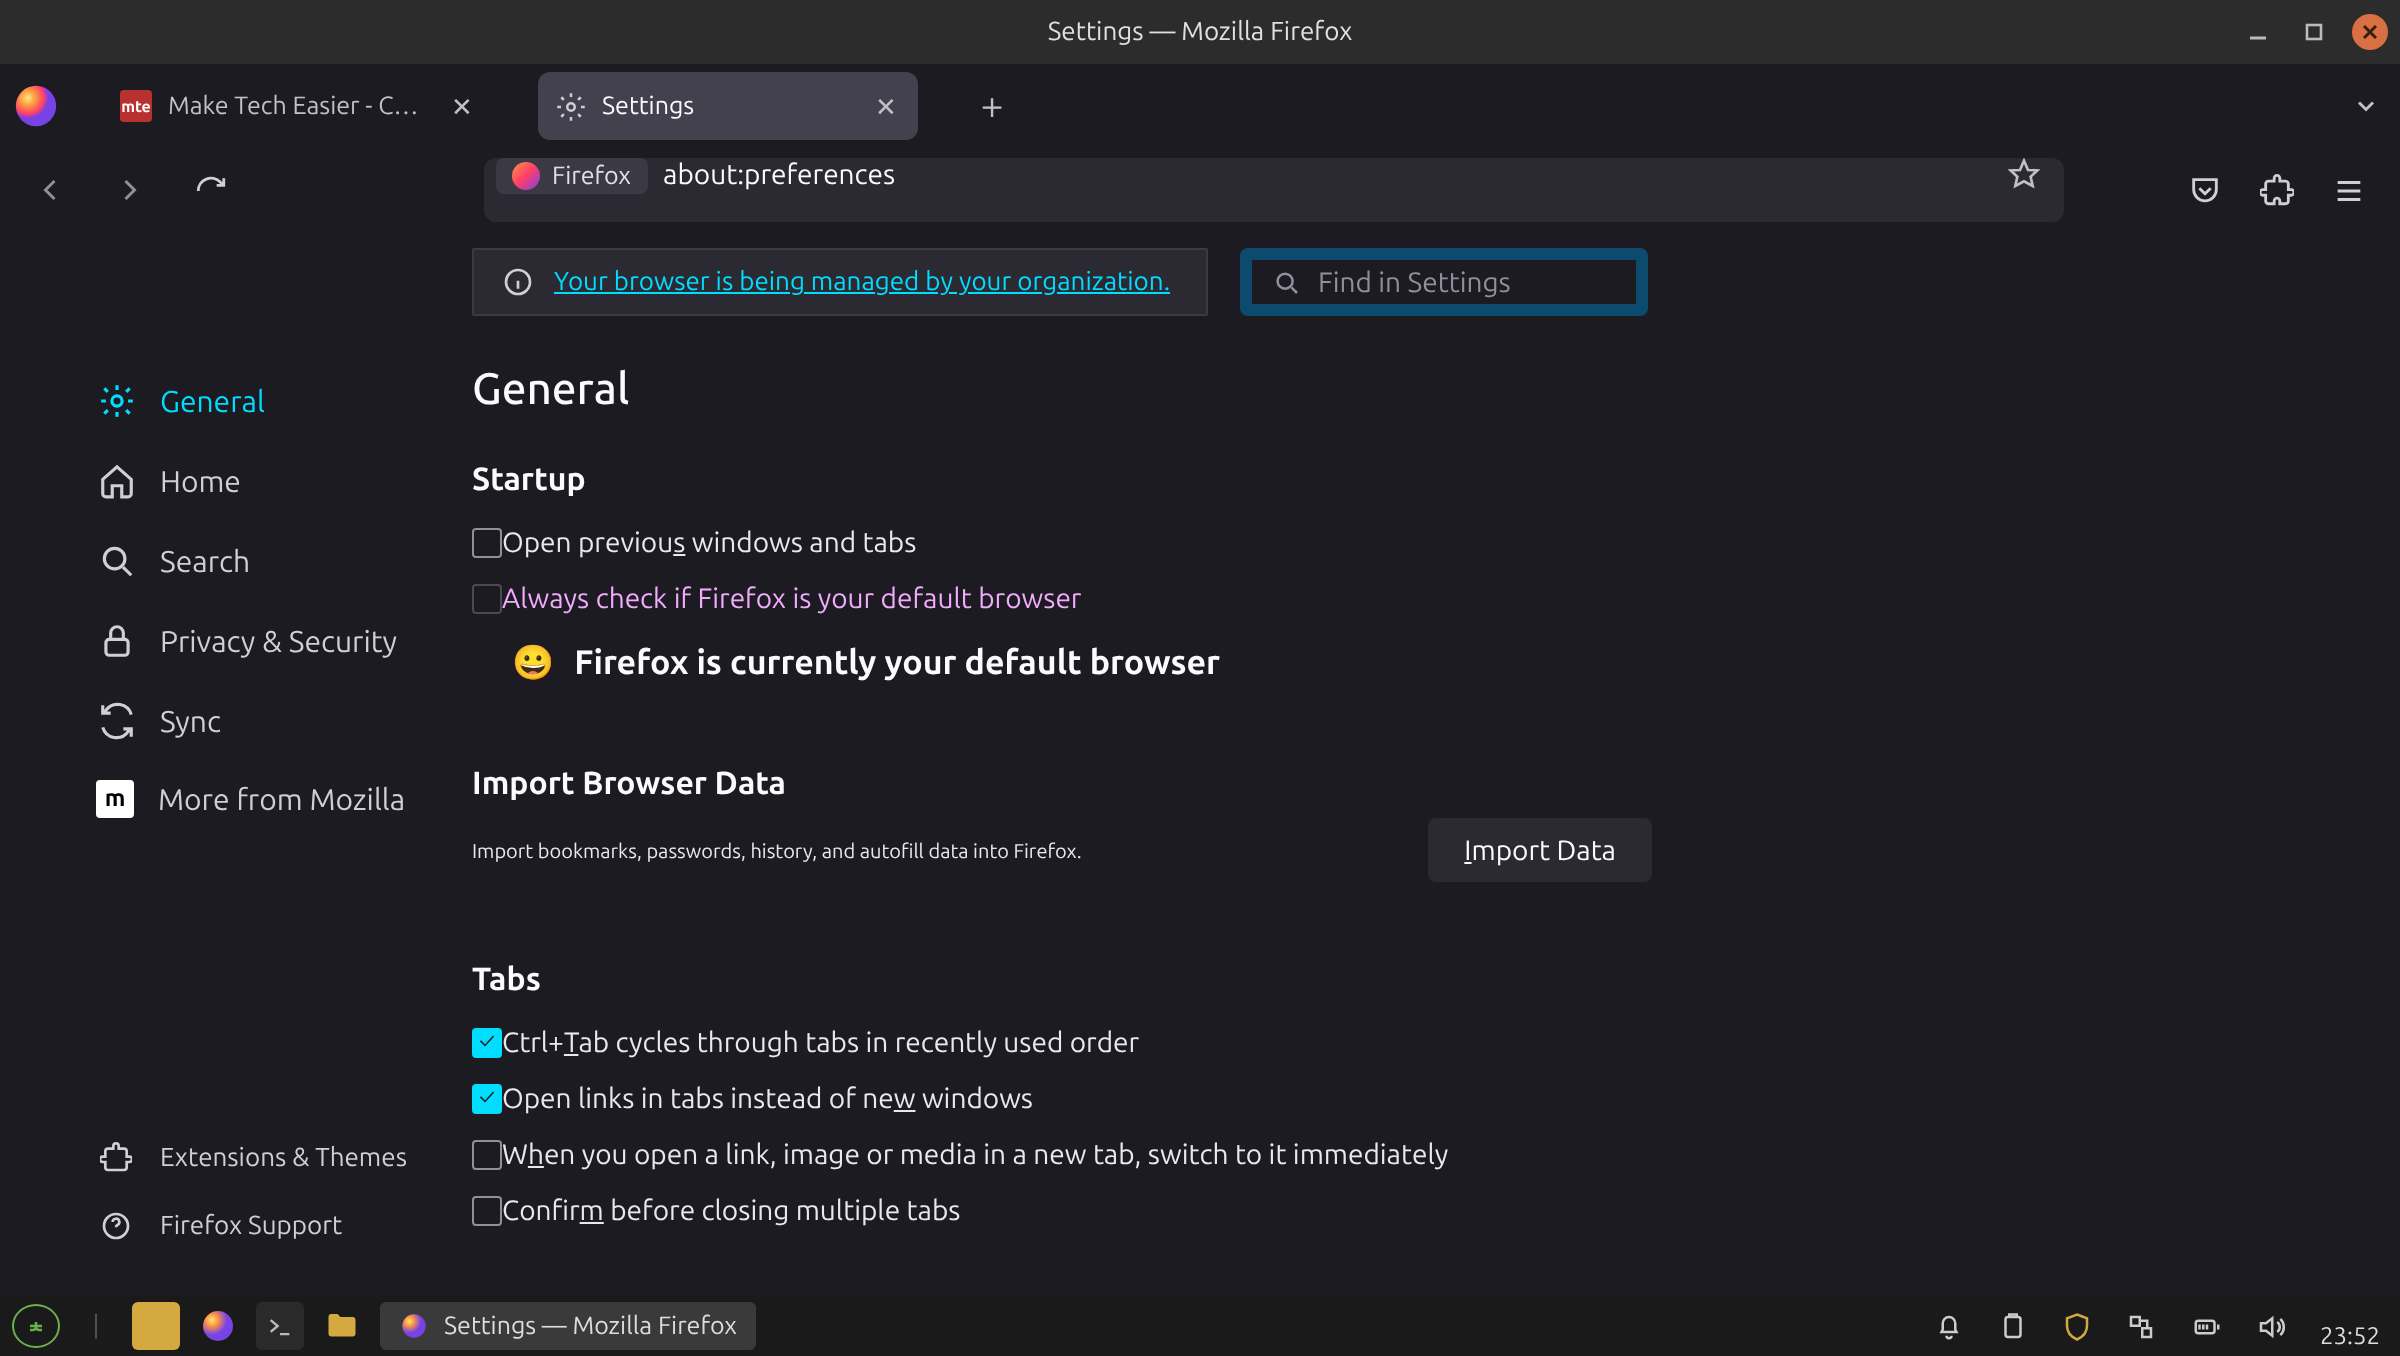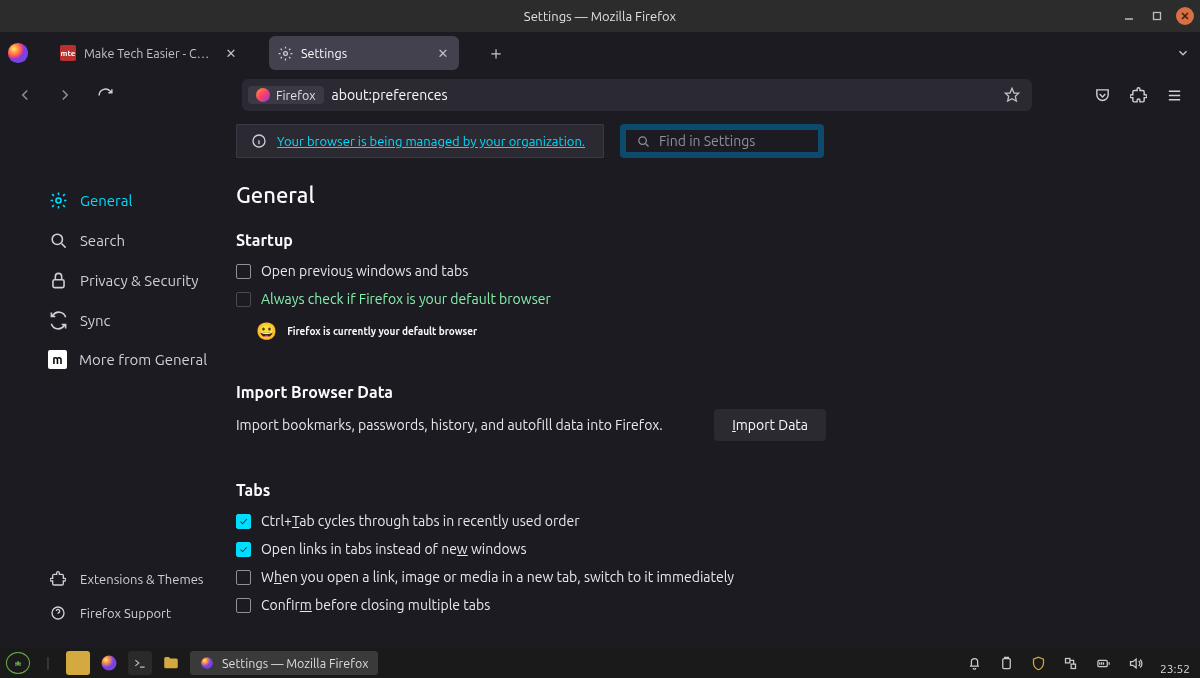--- a/index.html
+++ b/index.html
@@ -20,21 +20,21 @@
 .tab-favicon { width: 16px; height: 16px; display: inline-flex; align-items: center; justify-content: center; font-size: 13px; flex-shrink: 0; }
 .tab-title { flex: 1; white-space: nowrap; overflow: hidden; text-overflow: ellipsis; font-size: 12.5px; }
 .tab-close { width: 16px; height: 16px; display: flex; align-items: center; justify-content: center; color: #c0c0c5; font-size: 13px; flex-shrink: 0; }
 .newtab { width: 30px; height: 30px; display: flex; align-items: center; justify-content: center; color: #c0c0c5; font-size: 18px; border-radius: 4px; cursor: pointer; }
 .tabstrip-dropdown { position: absolute; right: 10px; color: #c0c0c5; cursor: pointer; }
 
 
 .navbar { height: 42px; background: #1c1b22; display: flex; align-items: center; padding: 0 10px; gap: 10px; }
 .nav-btn { width: 30px; height: 30px; display: flex; align-items: center; justify-content: center; color: #8f8f9d; cursor: pointer; }
 .nav-btn.enabled { color: #cfcfd8; }
-.urlbar { flex: 1; max-width: 790px; height: 32px; background: #2b2a33; border-radius: 6px; display: flex; align-items: center; padding: 0 6px; margin-left: 112px; }
+.urlbar { flex: 1; max-width: 790px; height: 32px; background: #2b2a33; border-radius: 6px; display: flex; align-items: flex-start; padding: 0 6px; margin-left: 112px; }
 .urlbar-scheme { background: #3b3a44; border-radius: 4px; padding: 2px 8px; display: flex; align-items: center; gap: 6px; font-size: 12.5px; color: #e0e0e5; }
 .urlbar-scheme .fx { width: 14px; height: 14px; border-radius: 50%; background: linear-gradient(135deg,#ff9640,#ff3d6b,#7742e6); }
 .urlbar-text { padding-left: 8px; font-size: 14px; color: #fbfbfe; flex: 1; }
 .urlbar-star { color: #c0c0c5; cursor: pointer; padding: 0 6px; }
 .toolbar-right { margin-left: auto; display: flex; gap: 4px; align-items: center; }
 .toolbar-btn { width: 32px; height: 32px; display: flex; align-items: center; justify-content: center; color: #cfcfd8; cursor: pointer; }
 
 
 .content { position: absolute; top: 116px; left: 0; right: 0; bottom: 30px; background: #1c1b22; display: flex; }
 
@@ -51,31 +51,31 @@
 .main { flex: 1; padding: 8px 0 0 8px; overflow: hidden; }
 .toprow { display: flex; gap: 16px; margin-bottom: 24px; }
 .notice { background: #2b2a33; border: 1px solid #3a3946; border-radius: 1px; padding: 8px 14px; display: flex; align-items: center; gap: 10px; width: 368px; }
 .notice a { color: #00ddff; text-decoration: underline; font-size: 13px; }
 .search-settings { width: 204px; height: 34px; background: transparent; border: 6px solid #0c4a6e; border-radius: 4px; display: flex; align-items: center; padding: 0 10px; gap: 8px; color: #8f8f9d; }
 .search-settings input { background: transparent; border: none; outline: none; color: #fbfbfe; font-size: 14px; flex: 1; }
 .search-settings input::placeholder { color: #8f8f9d; }
 
 h1.page-title { font-size: 22px; font-weight: 500; margin-bottom: 24px; color: #fbfbfe; }
 h2.section { font-size: 16px; font-weight: 700; margin: 18px 0 8px; color: #fbfbfe; }
-.check-row { display: flex; align-items: center; gap: 10px; padding: 6px 0; font-size: 14px; color: #e8e8ed; }
-.check-row.disabled { color: #86efac; align-items: flex-end; }
+.check-row { display: flex; align-items: center; padding: 6px 0; font-size: 14px; color: #e8e8ed; }
+.check-row.disabled { color: #f0abfc; align-items: flex-end; }
 .chk { width: 15px; height: 15px; border: 1.5px solid #8f8f9d; border-radius: 2px; flex-shrink: 0; display: inline-flex; align-items: center; justify-content: center; font-size: 11px; }
 .chk.checked { background: #00ddff; border-color: #00ddff; color: #1c1b22; }
 .chk.disabled { border-color: #4a4a52; }
 .default-row { display: flex; align-items: center; gap: 10px; padding: 8px 0 8px 20px; }
 .smile { font-size: 17px; }
-.default-row span.msg { font-weight: 700; font-size: 10px; }
+.default-row span.msg { font-weight: 700; font-size: 17px; }
 
 .import-block { display: flex; align-items: center; justify-content: space-between; max-width: 590px; }
-.import-desc { font-size: 14px; color: #e8e8ed; }
+.import-desc { font-size: 10px; color: #e8e8ed; }
 .btn { background: #2b2a33; border: 0; border-radius: 4px; padding: 8px 18px; color: #fbfbfe; font-size: 14px; cursor: pointer; }
 
 u.ak { text-decoration: underline; }
 
 
 .taskbar { position: absolute; bottom: 0; left: 0; right: 0; height: 30px; background: #1a1a1a; display: flex; align-items: center; padding: 0 6px; gap: 6px; }
 .task-item { height: 24px; min-width: 24px; display: flex; align-items: center; justify-content: center; border-radius: 3px; color: #ddd; cursor: pointer; font-size: 13px; padding: 0 4px; }
 .task-item.wide { background: #3a3a3a; padding: 0 10px; gap: 8px; font-size: 12.5px; }
 .task-mint { border: 1.5px solid #6ab04c; border-radius: 50%; width: 22px; height: 22px; }
 .task-right { margin-left: auto; display: flex; align-items: flex-end; gap: 8px; }
@@ -199,20 +199,28 @@
         <svg width="19" height="19" viewBox="0 0 24 24" fill="none" stroke="currentColor" stroke-width="2">
             <circle cx="12" cy="12" r="3.2"></circle>
             <path d="M12 2v3m0 14v3M4 4l2.2 2.2M17.8 17.8L20 20M2 12h3m14 0h3M4 20l2.2-2.2M17.8 6.2L20 4"></path>
           </svg>
       </span>
       <span>General</span>
     </div>
     <div class="side-item">
       <span class="icon">
         <svg width="19" height="19" viewBox="0 0 24 24" fill="none" stroke="currentColor" stroke-width="2">
+            <path d="M3 11l9-8 9 8v9a2 2 0 0 1-2 2h-4v-7h-6v7H5a2 2 0 0 1-2-2z"></path>
+          </svg>
+      </span>
+      <span>Home</span>
+    </div>
+    <div class="side-item">
+      <span class="icon">
+        <svg width="19" height="19" viewBox="0 0 24 24" fill="none" stroke="currentColor" stroke-width="2">
             <circle cx="10.5" cy="10.5" r="6.5"></circle>
             <path d="M21 21l-5.2-5.2"></path>
           </svg>
       </span>
       <span>Search</span>
     </div>
     <div class="side-item">
       <span class="icon">
         <svg width="19" height="19" viewBox="0 0 24 24" fill="none" stroke="currentColor" stroke-width="2">
             <rect x="5" y="11" width="14" height="10" rx="2"></rect>
@@ -224,21 +232,21 @@
     <div class="side-item">
       <span class="icon">
         <svg width="19" height="19" viewBox="0 0 24 24" fill="none" stroke="currentColor" stroke-width="2">
             <path d="M21 8A9 9 0 0 0 5 5.3L3 7M3 2v5h5M3 16a9 9 0 0 0 16 2.7l2-1.7M21 22v-5h-5"></path>
           </svg>
       </span>
       <span>Sync</span>
     </div>
     <div class="side-item">
       <span class="icon" style="background:#fff;color:#000;font-weight:700;font-size:12px;border-radius:2px;width:19px;height:19px;">m</span>
-      <span>More from General</span>
+      <span>More from Mozilla</span>
     </div>
     <div class="side-spacer"></div>
     <div class="side-bottom">
       <div class="side-item">
         <span class="icon">
           <svg width="16" height="16" viewBox="0 0 24 24" fill="none" stroke="currentColor" stroke-width="2">
               <path d="M20 11V7a2 2 0 0 0-2-2h-4V3a2 2 0 1 0-4 0v2H6a2 2 0 0 0-2 2v4H2a2 2 0 1 0 0 4h2v4a2 2 0 0 0 2 2h12a2 2 0 0 0 2-2v-4h2a2 2 0 1 0 0-4h-2z"></path>
             </svg>
         </span>
         <span>Extensions &amp; Themes</span>

